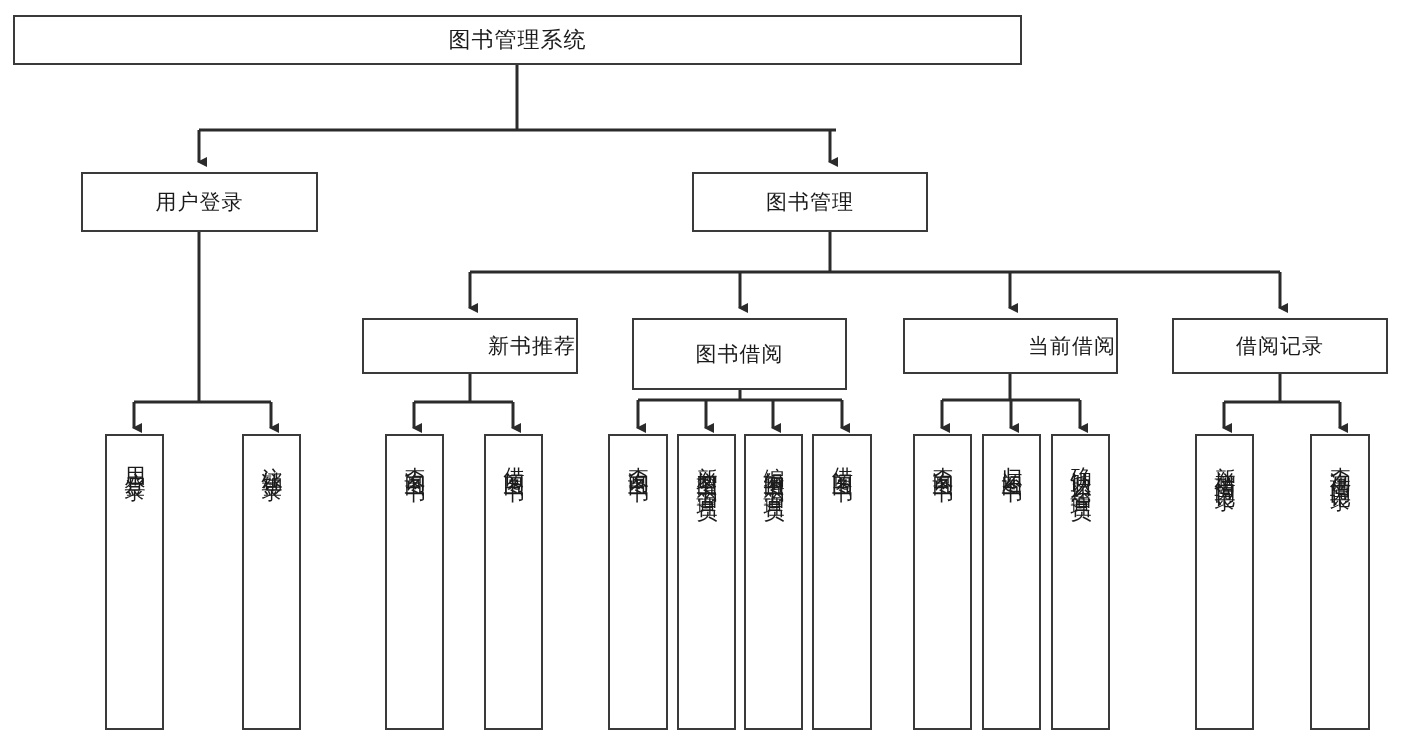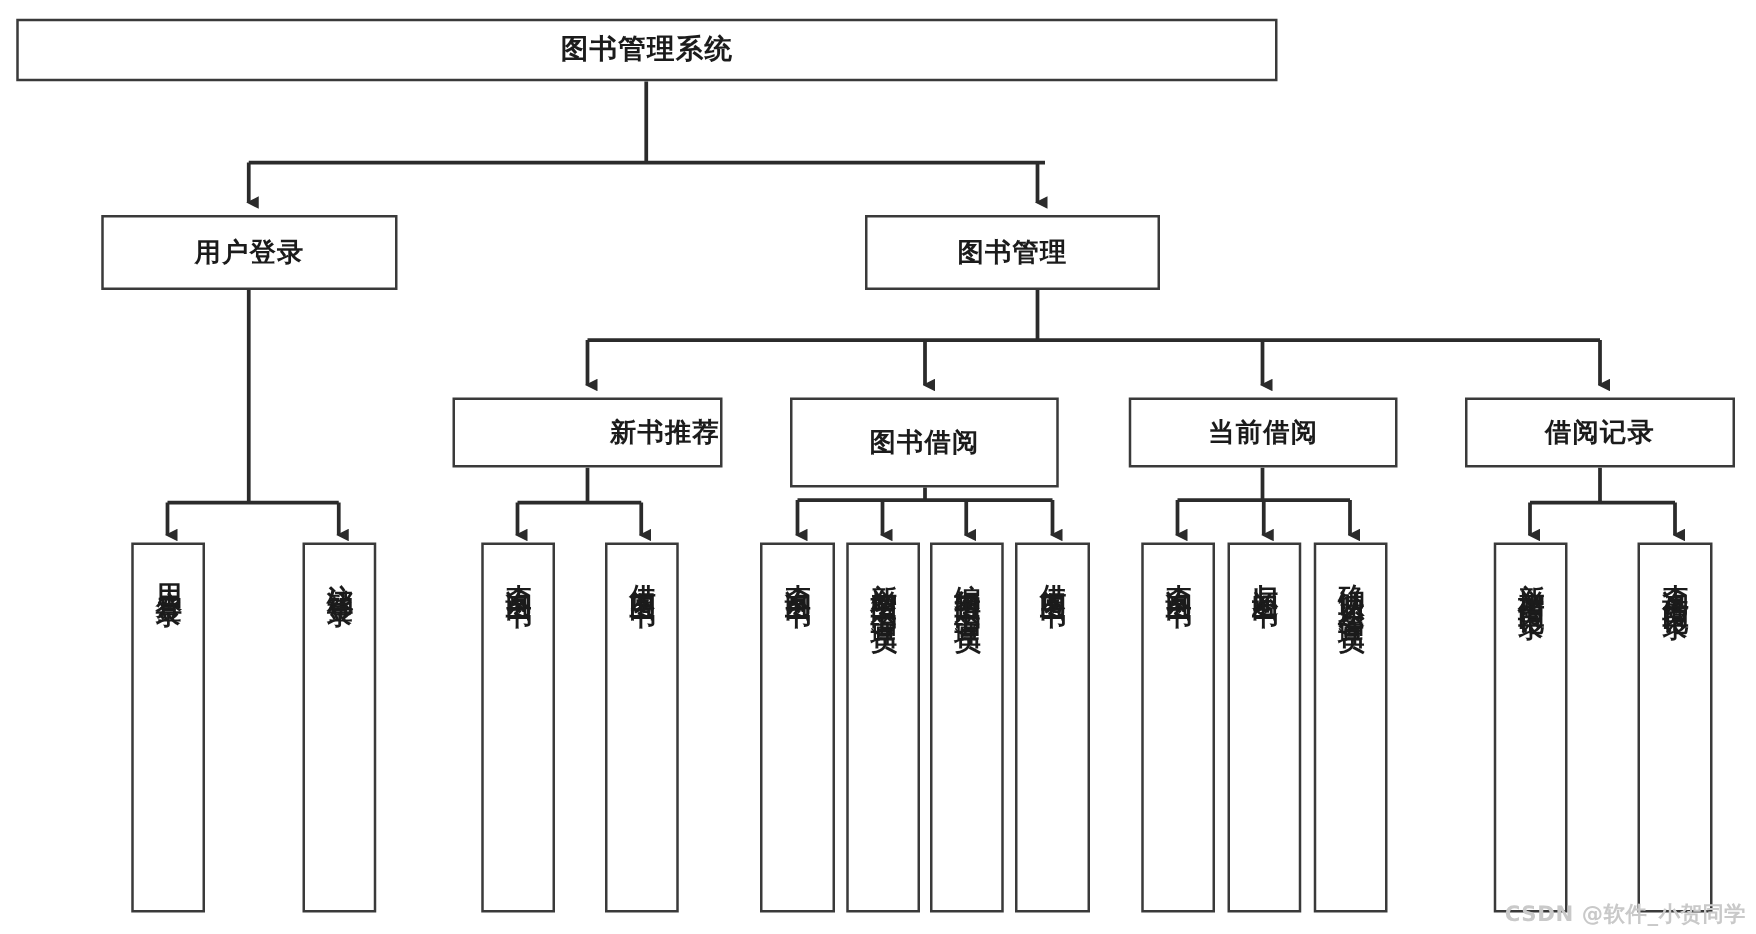--- a/index.html
+++ b/index.html
@@ -10,21 +10,20 @@
   }
   body {
     font-family: "DejaVu Sans", "Liberation Sans", sans-serif;
   }
   #canvas {
     position: relative;
     width: 1405px;
     height: 747px;
     background: #ffffff;
     overflow: hidden;
-    font-weight: bold;
   }
   svg#edges {
     position: absolute;
     left: 0;
     top: 0;
     width: 1405px;
     height: 747px;
     pointer-events: none;
   }
   .node {
@@ -145,21 +144,21 @@
   </div>
 
   <div class="node horiz" style="left:362px; top:318px; width:216px; height:56px;justify-content:flex-end;">
     <span class="lbl">新书推荐</span>
   </div>
 
   <div class="node horiz" style="left:632px; top:318px; width:215px; height:72px;">
     <span class="lbl">图书借阅</span>
   </div>
 
-  <div class="node horiz" style="left:903px; top:318px; width:215px; height:56px;">
+  <div class="node horiz" style="left:903px; top:318px; width:215px; height:56px;justify-content:flex-end;">
     <span class="lbl">当前借阅</span>
   </div>
 
   <div class="node horiz" style="left:1172px; top:318px; width:216px; height:56px;">
     <span class="lbl">借阅记录</span>
   </div>
 
   <div class="node vert" style="left:105px; top:434px; width:59px; height:296px;">
     <span class="lbl">用户登录</span>
   </div>
@@ -205,15 +204,14 @@
   </div>
 
   <div class="node vert" style="left:1195px; top:434px; width:59px; height:296px;">
     <span class="lbl">新增借阅记录</span>
   </div>
 
   <div class="node vert" style="left:1310px; top:434px; width:60px; height:296px;">
     <span class="lbl">查询借阅记录</span>
   </div>
 
-  <div class="watermark">CSDN @软件_小贺同学</div>
 
 </div>
 
 </body></html>

